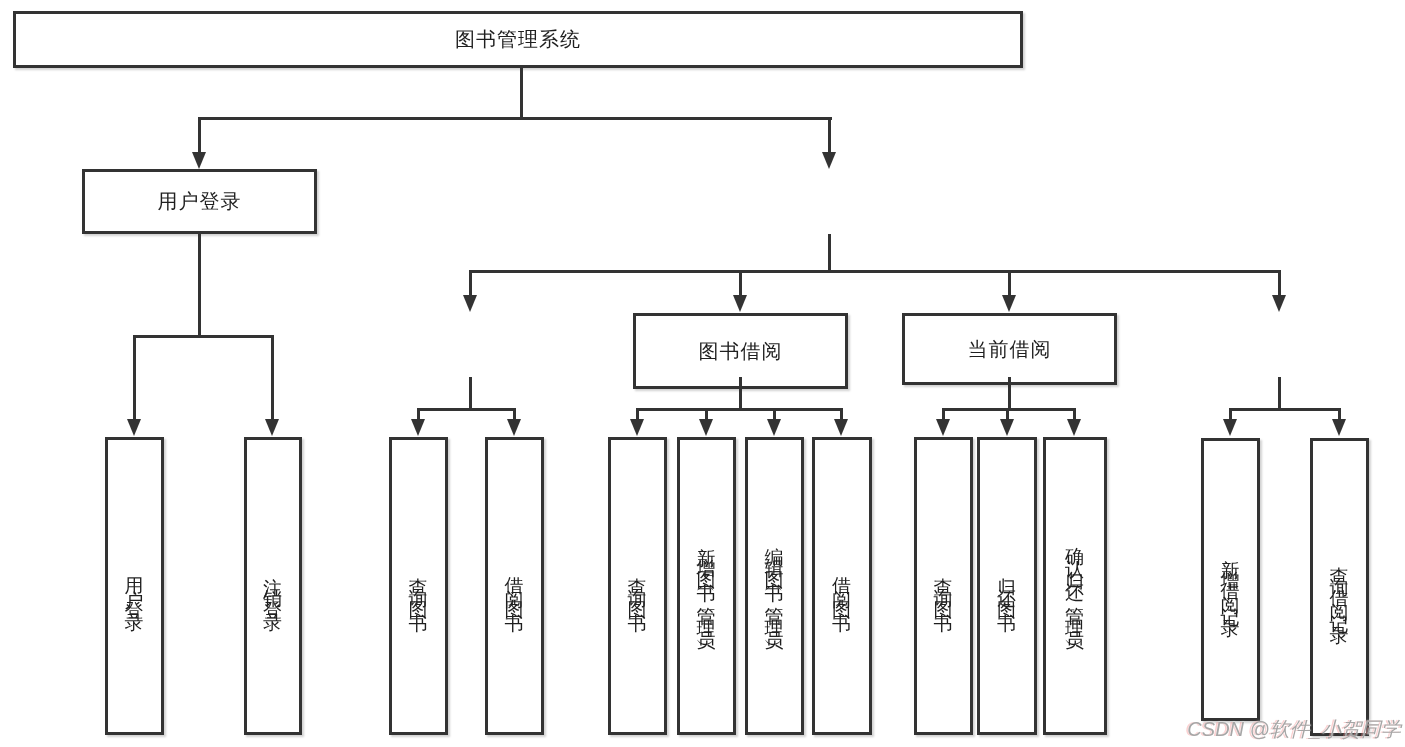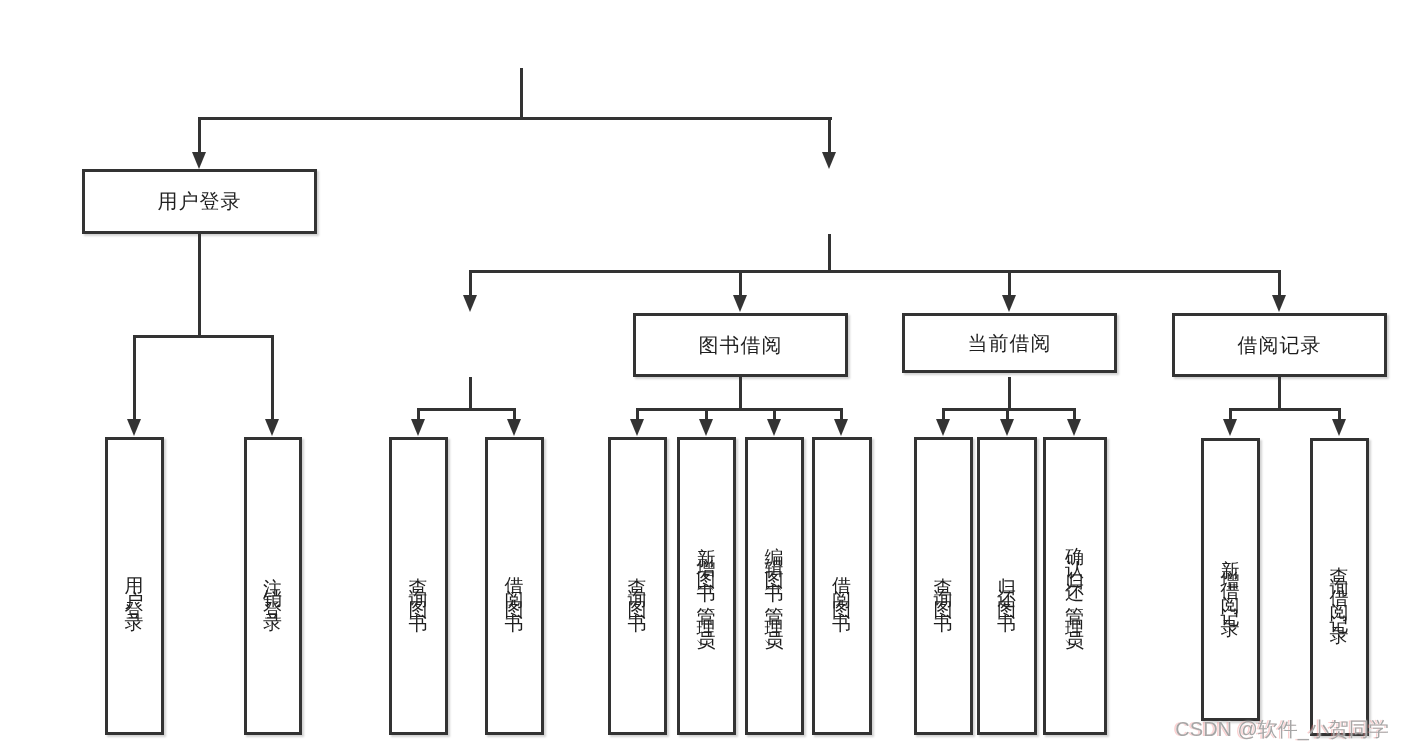--- a/index.html
+++ b/index.html
@@ -50,46 +50,47 @@
     width: 0;
     height: 0;
     border-left: 7px solid transparent;
     border-right: 7px solid transparent;
     border-top: 17px solid #333333;
   }
 
   
   .watermark {
     position: absolute;
-    right: 16px;
+    right: 4px;
     bottom: 4px;
     font-size: 20px;
     color: #a6a6a6;
     text-shadow: 0 0 2px #ffffff, -2px 0 0 rgba(244,110,110,0.35);
     white-space: nowrap;
+    font-style: italic;
   }
 </style>
 </head>
 <body>
 
 <div class="stage">
 
+  <div class="box" style="left:13px; top:11px; width:1010px; height:57px;">
+    <span class="lbl">图书管理系统</span>
+  </div>
 
   <div class="box" style="left:82px; top:169px; width:235px; height:65px;">
     <span class="lbl">用户登录</span>
   </div>
 
-  <div class="box" style="left:633px; top:313px; width:215px; height:64px;">
+  <div class="box" style="left:633px; top:313px; width:215px; height:76px;">
     <span class="lbl">图书借阅</span>
   </div>
-  <div class="box" style="left:902px; top:313px; width:215px; height:60px;">
+  <div class="box" style="left:902px; top:313px; width:215px; height:72px;">
     <span class="lbl">当前借阅</span>
-  </div>
-  <div class="box" style="left:1172px; top:313px; width:215px; height:64px;">
-    <span class="lbl">借阅记录</span>
   </div>
 
   <div class="box leaf" style="left:105px; top:437px; width:59px; height:298px;">
     <span class="lbl">用户登录</span>
   </div>
   <div class="box leaf" style="left:244px; top:437px; width:58px; height:298px;">
     <span class="lbl">注销登录</span>
   </div>
 
   <div class="box leaf" style="left:389px; top:437px; width:59px; height:298px;">

